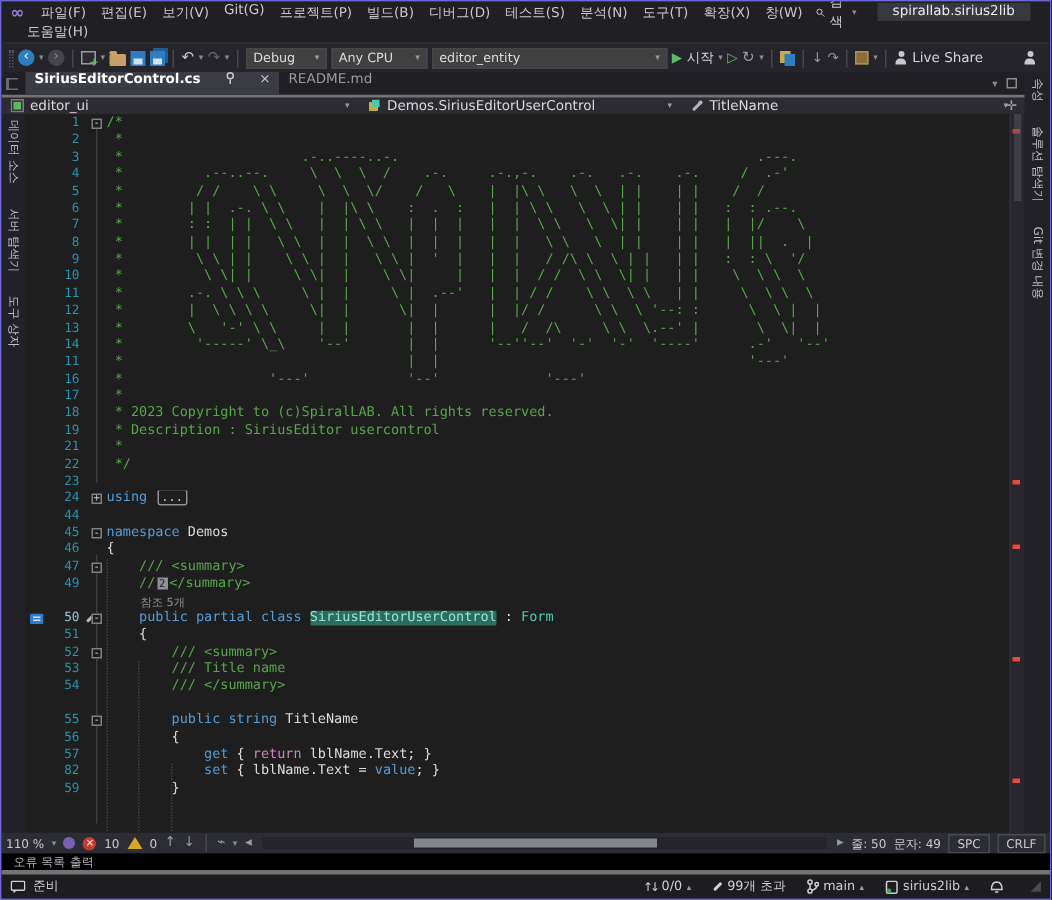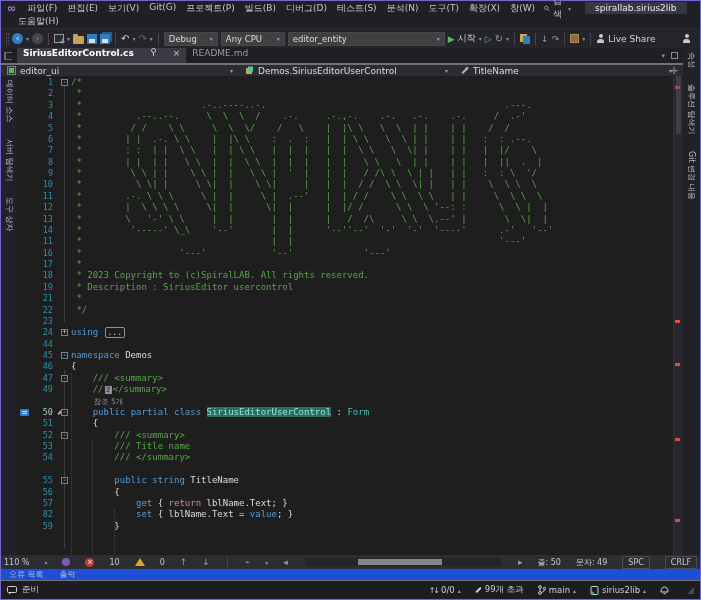--- a/index.html
+++ b/index.html
@@ -92,34 +92,34 @@
   .s-dh{background:#3f444b}
   .s-nb{background:#8f8f96;color:#222;font-size:7px;padding:0 1.5px;margin:0 1px;line-height:9px}
   .s-th{background:#2e6b60;color:#8fe9d2;border-radius:1px}
   .fline{position:absolute;width:1px;background:#3c3c44;z-index:1}
   .guide{position:absolute;width:0;border-left:1px dotted #3f3f48}
   #ann{width:10px;flex:0 0 10px;background:#27272d;border-left:1px solid #303038;position:relative}
   #ann .thumb{position:absolute;left:2px;right:2px;top:0;height:58px;background:#3f3f48}
   #ann .mark{position:absolute;left:1px;width:5px;height:3px}
 
   
-  .edstatus{height:14px;flex:0 0 14px;background:#2c2c33;display:flex;align-items:center;font-size:8.5px;color:#c8c8cc;padding:0 3px;gap:15px}
+  .edstatus{height:14px;flex:0 0 14px;background:#2c2c33;display:flex;align-items:center;font-size:8.5px;color:#c8c8cc;padding:0 3px;gap:5px}
   .errdot{width:9px;height:9px;border-radius:50%;background:#c43b31;color:#fff;font-size:7px;line-height:9px;text-align:center}
   .warntri{width:0;height:0;border-left:5px solid transparent;border-right:5px solid transparent;border-bottom:8px solid #d9a724;position:relative}
   .htrack{flex:1;height:8px;background:#24242a;position:relative;margin:0 2px}
   .hthumb{position:absolute;top:1px;height:6px;left:27%;width:43%;background:#85858d}
   .chip{border:1px solid #4a4a52;padding:0 5px;font-size:8px;line-height:11px;color:#c8c8cc;white-space:nowrap}
   .stat-txt{font-size:8px;white-space:nowrap}
 
   
-  .paneltabs{height:11px;flex:0 0 11px;background:#1d4ed8;display:flex;gap:16px;padding-left:8px}
+  .paneltabs{height:11px;flex:0 0 11px;background:#000000;display:flex;gap:3px;padding-left:8px}
   .ptab{font-size:8px;color:#b4b4bb;white-space:nowrap}
 
   
-  .statusbar{height:19px;flex:0 0 19px;background:#1c1c21;border-top:1px solid #737373;display:flex;align-items:center;font-size:8.5px;color:#cfcfd4;padding:0 6px;gap:5px}
+  .statusbar{height:19px;flex:0 0 19px;background:#1c1c21;border-top:3px solid #737373;display:flex;align-items:center;font-size:8.5px;color:#cfcfd4;padding:0 6px;gap:5px}
   .sb-right{margin-left:auto;display:flex;align-items:center;gap:14px}
   .sb-item{display:flex;align-items:center;gap:3px;white-space:nowrap}
   .sb-car{font-size:6px;color:#9a9aa0}
   .pen2{width:7px;height:2px;background:#cfcfd4;transform:rotate(-45deg);border-radius:1px;display:inline-block}
   .updown{letter-spacing:-2px;font-size:8px}
   .grip2{color:#4a4a52;font-size:9px;margin-left:4px}
 </style>
 </head>
 <body>
 

